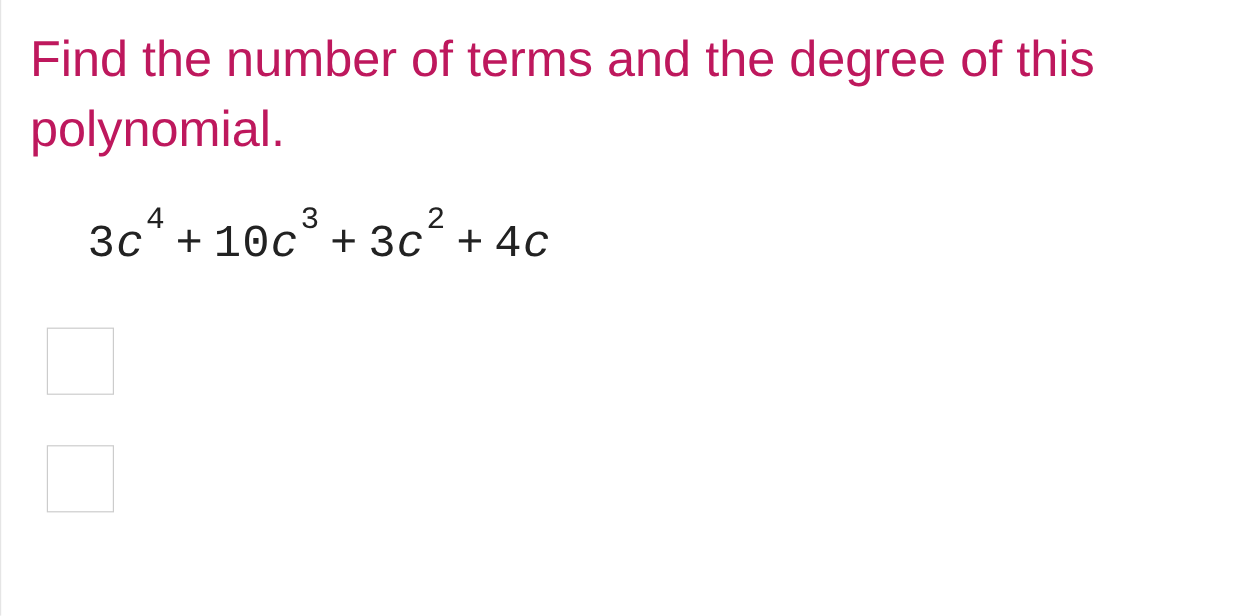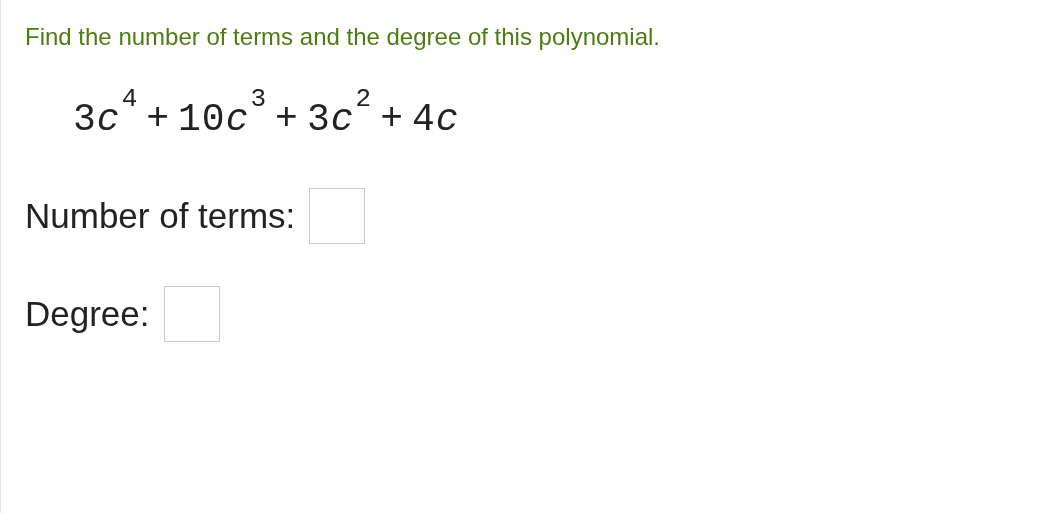--- a/index.html
+++ b/index.html
@@ -9,22 +9,22 @@
     }
     body {
       font-family: Verdana, Geneva, sans-serif;
       background: #ffffff;
       width: 1042px;
       height: 513px;
       border-left: 1px solid #e5e5e5;
       padding: 20px 24px;
     }
     .question-text {
-      font-size: 24px;
-      color: #4d7c0f;
+      font-size: 42px;
+      color: #be185d;
       line-height: 1.4;
       margin-bottom: 40px;
     }
     .polynomial {
       font-family: Liberation Mono, monospace;
       font-size: 38px;
       color: #222222;
       font-style: italic;
       margin-left: 48px;
       margin-bottom: 48px;
@@ -65,20 +65,18 @@
     }
   </style>
 </head>
 <body>
 
 <div class="question-text">Find the number of terms and the degree of this polynomial.</div>
 
 <div class="polynomial" id="poly"><span class="num">3</span>c<sup>4</sup><span class="op">+</span><span class="num">10</span>c<sup>3</sup><span class="op">+</span><span class="num">3</span>c<sup>2</sup><span class="op">+</span><span class="num">4</span>c</div>
 
 <div class="answer-row">
-  <span class="answer-label">Number of terms:</span>
   <input type="text" class="answer-input" value="" style="">
 </div>
 
 <div class="answer-row">
-  <span class="answer-label">Degree:</span>
   <input type="text" class="answer-input" value="" style="">
 </div>
 
 </body></html>

